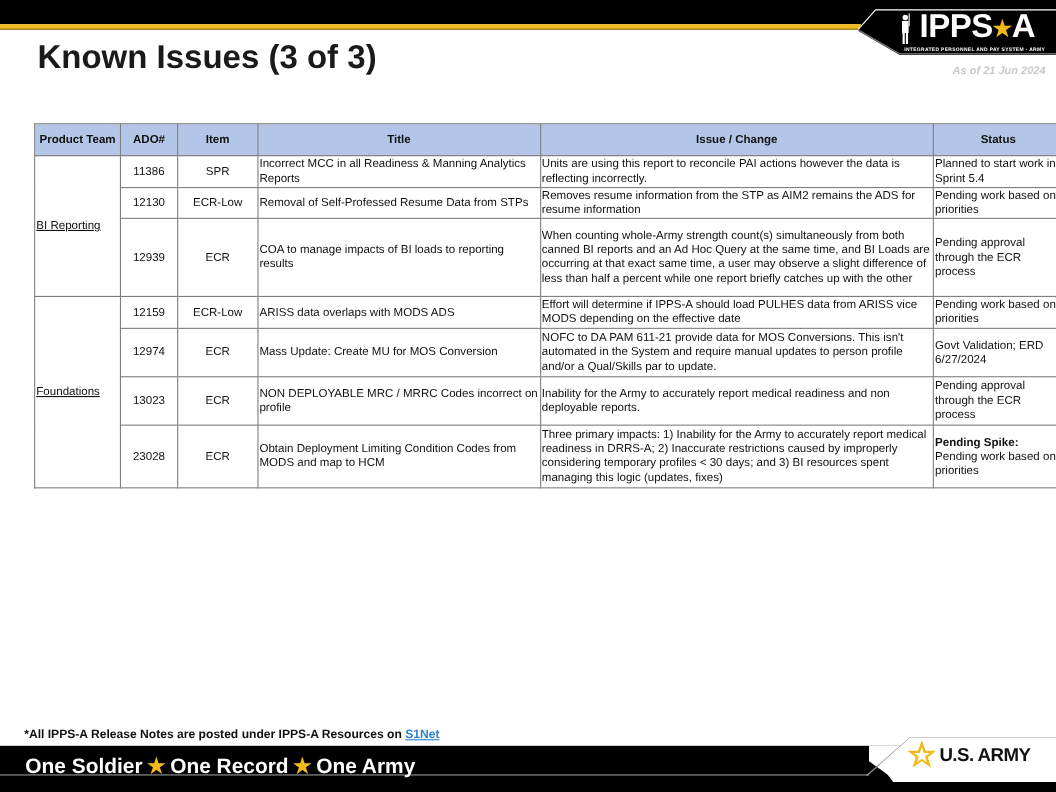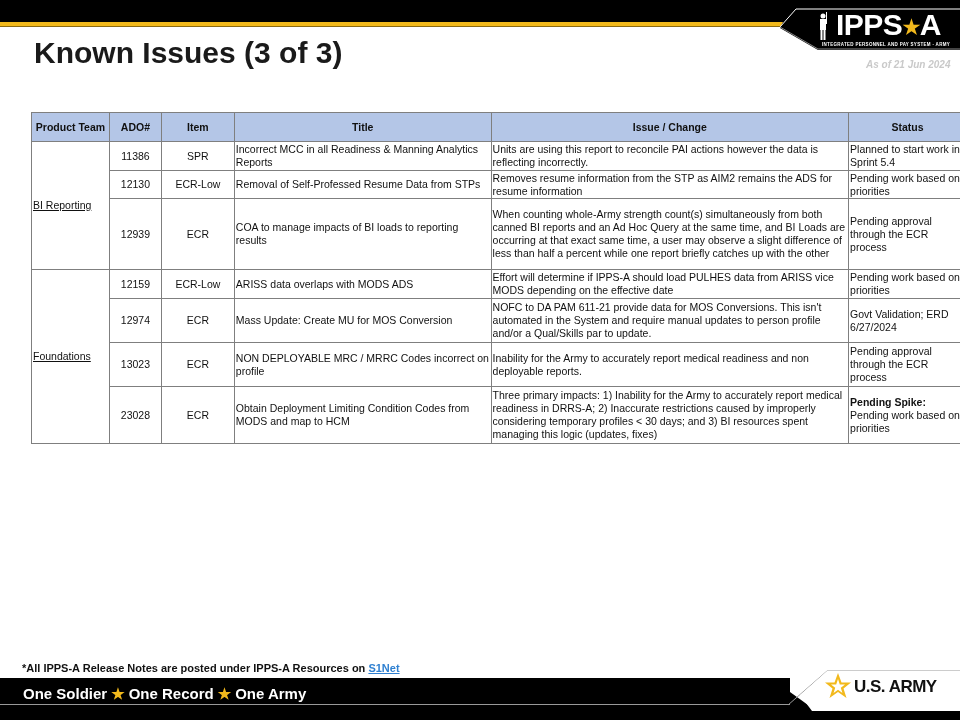--- a/index.html
+++ b/index.html
@@ -19,21 +19,21 @@
   table.issues th { background:#b4c6e7; font-weight:bold; text-align:center; border:1px solid #7f7f7f; padding:1px 2px; height:26px; line-height:12px; }
   table.issues td { border:1px solid #7f7f7f; padding:0 1px; line-height:13px; vertical-align:middle; }
   td.c { text-align:center; }
   td.team { text-align:left;text-decoration:underline; }
   .bold { font-weight:bold; }
 
   .footnote { position:absolute; left:22px; top:662px; font-size:11px; color:#111; font-weight:bold; }
   .footnote a { color:#2f80d1; text-decoration:underline; }
   .footer { position:absolute; left:0; top:678px; width:960px; height:42px; background:#000; }
   .footer-line { position:absolute; left:0; top:704px; width:790px; height:1px; background:#999; }
-  .footer-slogan { position:absolute; left:23px; top:685px; color:#fff; font-weight:bold; font-size:15px; white-space:nowrap; }
+  .footer-slogan { position:absolute; left:23px; top:685px; color:#fff; font-weight:bold; font-size:19px; white-space:nowrap; }
   .footer-slogan .star { color:#f2b91c; margin:0 4px; }
   .army-block { position:absolute; left:0; top:665px; width:960px; height:55px; }
   .army-text { position:absolute; left:854px; top:677px; font-weight:bold; font-size:17px; color:#111; letter-spacing:-0.5px; }
   .army-star { position:absolute; left:824px; top:672px; width:28px; height:28px; }
 </style>
 </head>
 <body>
 
 <div class="topbar"></div>
 <div class="topbar-stripe"></div>

